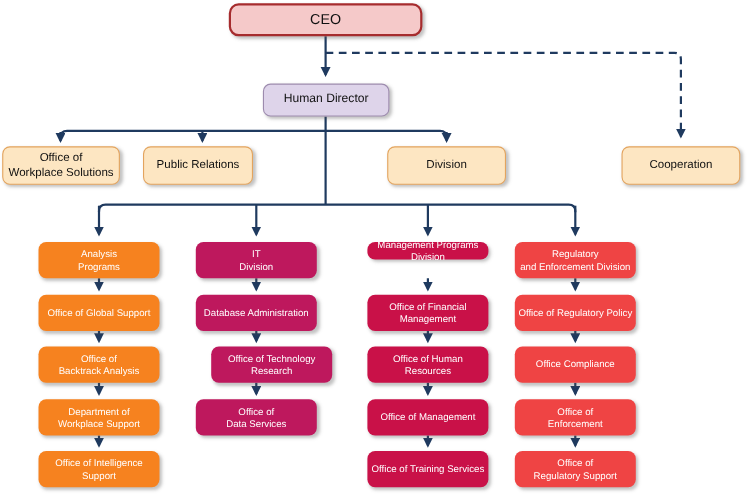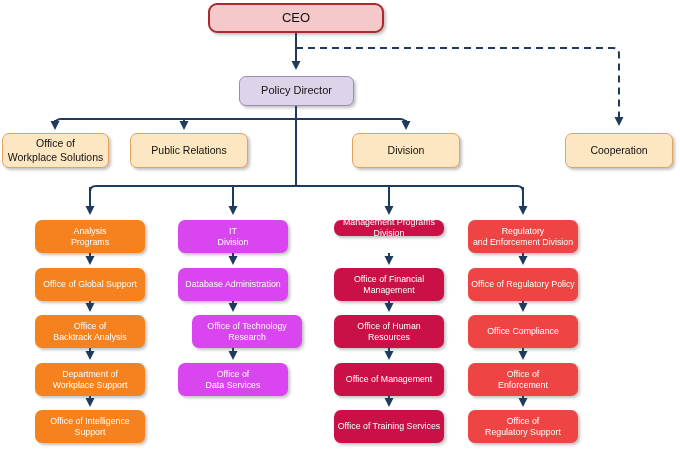--- a/index.html
+++ b/index.html
@@ -20,21 +20,21 @@
     box-shadow:2px 2px 3px rgba(80,80,80,0.35);
     color:#111111;
     box-sizing:border-box;
     padding:1px 3px;
   }
   .ceo{background:#f5c9c9;border:2px solid #a62c2e;font-size:13px;border-radius:9px;}
   .deputy{background:#ded4ea;border:1.5px solid #9d8bae;font-size:11px;}
   .cream{background:#fde6c2;border:1.5px solid #e3a45e;font-size:10.5px;}
   .col-box{color:#ffffff;font-size:8.8px;border:none;}
   .c1{background:#f6821f;}
-  .c2{background:#d946ef;}
+  .c2{background:#be185d;}
   .c3{background:#c91148;}
   .c4{background:#ef4444;}
 </style>
 </head>
 <body>
 
 <div id="canvas">
 
   <svg id="wires" width="680" height="453" viewBox="0 0 680 453">
     <defs>
@@ -78,25 +78,25 @@
 
       <path d="M523,253 V263" marker-end="url(#arw)"></path>
       <path d="M523,301 V310" marker-end="url(#arw)"></path>
       <path d="M523,348 V358" marker-end="url(#arw)"></path>
       <path d="M523,396 V405" marker-end="url(#arw)"></path>
     </g>
   </svg>
 
   <div class="box ceo" style="left:208px;top:3px;width:176px;height:30px">CEO</div>
 
-  <div class="box deputy" style="left:239px;top:76px;width:115px;height:30px">Policy Director</div>
+  <div class="box deputy" style="left:239px;top:76px;width:115px;height:30px">Human Director</div>
 
   <div class="box cream" style="left:2px;top:133px;width:107px;height:35px">Office of
 Workplace Solutions</div>
-  <div class="box cream" style="left:130px;top:133px;width:118px;height:35px">Public Relations</div>
+  <div class="box cream" style="left:130px;top:133px;width:100px;height:35px">Public Relations</div>
   <div class="box cream" style="left:352px;top:133px;width:108px;height:35px">Division</div>
   <div class="box cream" style="left:565px;top:133px;width:108px;height:35px">Cooperation</div>
 
   <div class="box col-box c1" style="left:35px;top:220px;width:110px;height:33px">Analysis
 Programs</div>
   <div class="box col-box c1" style="left:35px;top:268px;width:110px;height:33px">Office of Global Support</div>
   <div class="box col-box c1" style="left:35px;top:315px;width:110px;height:33px">Office of
 Backtrack Analysis</div>
   <div class="box col-box c1" style="left:35px;top:363px;width:110px;height:33px">Department of
 Workplace Support</div>

